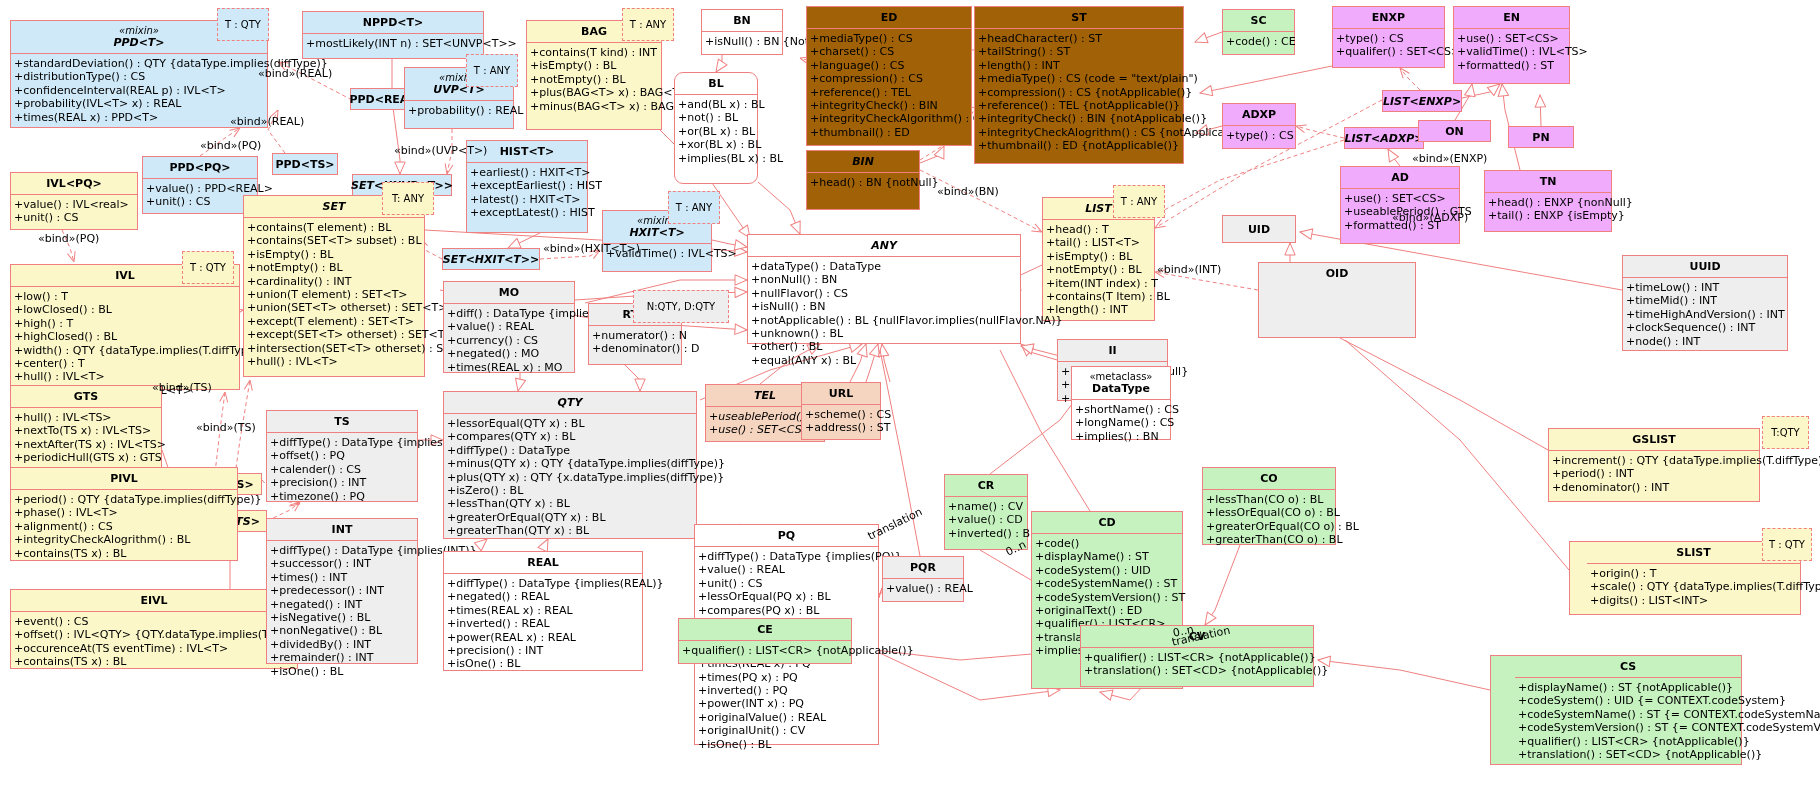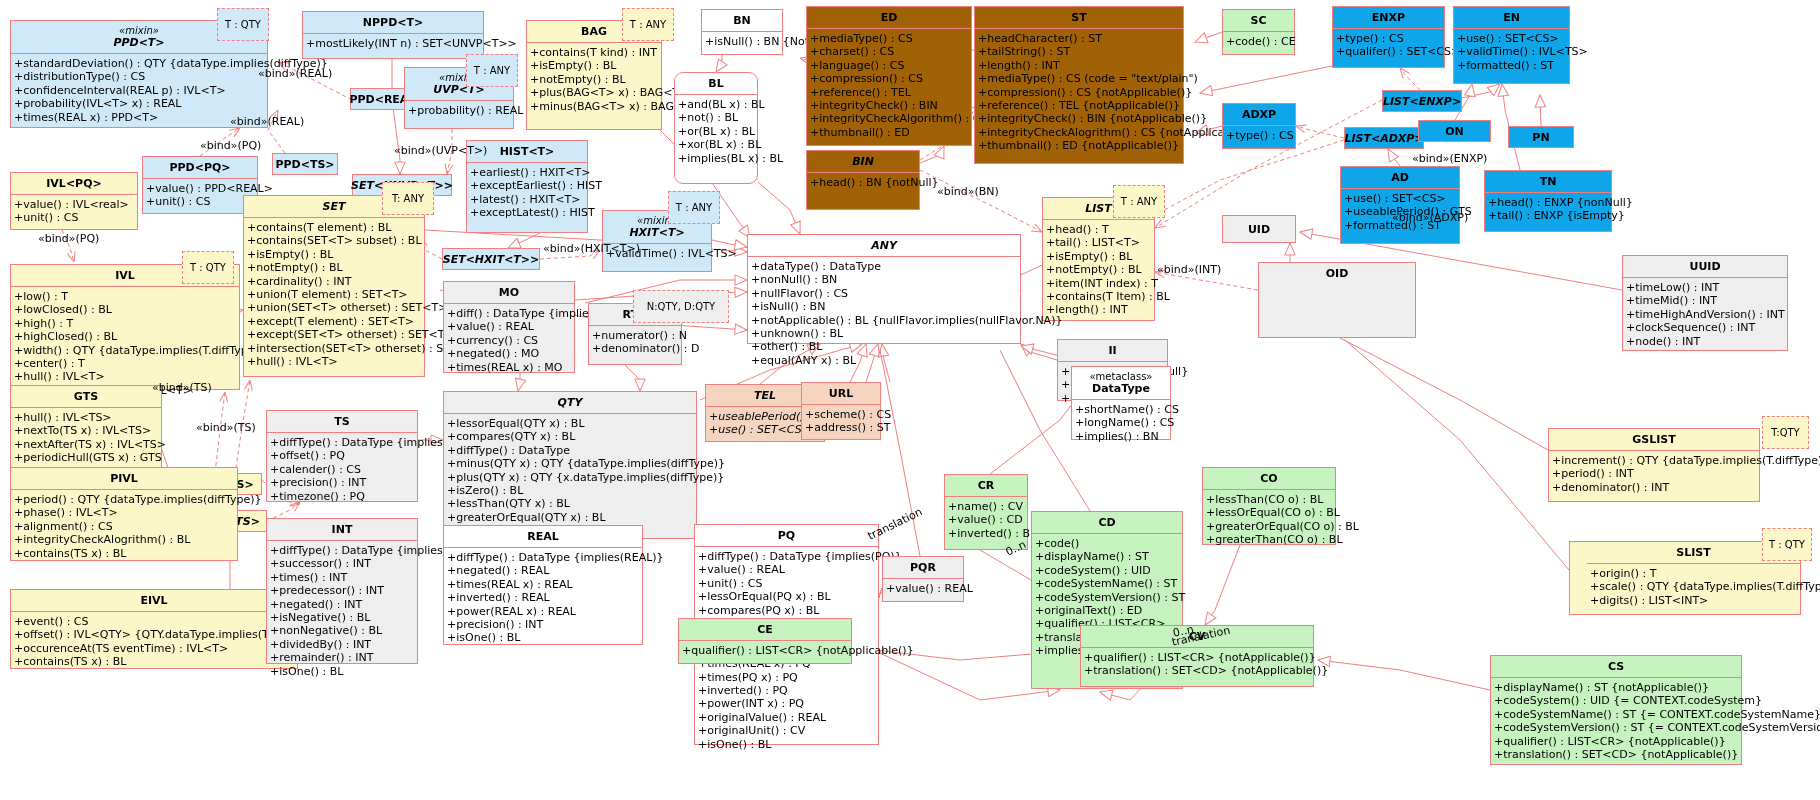--- a/index.html
+++ b/index.html
@@ -47,21 +47,21 @@
     font-size:11px;
     line-height:13.4px;
     white-space:nowrap;
     color:#000;
   }
   .uml.abstract .hdr{font-style:italic;}
   
   .c-blue{background:#cfe9f8;}
   .c-yellow{background:#fbf7c8;}
   .c-pink{background:#a16207;}
-  .c-orange{background:#0ea5e9;}
+  .c-orange{background:#f0abfc;}
   .c-green{background:#c6f2c0;}
   .c-grey{background:#eeeeee;}
   .c-white{background:#ffffff;}
   .c-tan{background:#f6d5c0;}
 
   .uml.c-blue .ops,.uml.c-yellow .ops,.uml.c-pink .ops,
   .uml.c-orange .ops,.uml.c-green .ops,.uml.c-grey .ops,
   .uml.c-white .ops,.uml.c-tan .ops{background:transparent;}
 
   
@@ -583,21 +583,21 @@
           <div class="op">+compares(QTY x) : BL</div>
           <div class="op">+diffType() : DataType</div>
           <div class="op">+minus(QTY x) : QTY {dataType.implies(diffType)}</div>
           <div class="op">+plus(QTY x) : QTY {x.dataType.implies(diffType)}</div>
           <div class="op">+isZero() : BL</div>
           <div class="op">+lessThan(QTY x) : BL</div>
           <div class="op">+greaterOrEqual(QTY x) : BL</div>
           <div class="op">+greaterThan(QTY x) : BL</div>
         </div>
       </div>
-      <div class="uml c-white" style="left: 443px; top: 525px; width: 200px; height: 120px;">
+      <div class="uml c-white" style="left: 443px; top: 551px; width: 200px; height: 120px;">
         <div class="hdr"><span>REAL</span></div>
         <div class="ops">
           <div class="op">+diffType() : DataType {implies(REAL)}</div>
           <div class="op">+negated() : REAL</div>
           <div class="op">+times(REAL x) : REAL</div>
           <div class="op">+inverted() : REAL</div>
           <div class="op">+power(REAL x) : REAL</div>
           <div class="op">+precision() : INT</div>
           <div class="op">+isOne() : BL</div>
         </div>
@@ -695,21 +695,21 @@
         </div>
       </div>
       <div class="uml c-yellow" style="left: 1569px; top: 541px; width: 232px; height: 74px; padding-left: 17px;">
         <div class="hdr"><span>SLIST</span></div>
         <div class="ops">
           <div class="op">+origin() : T</div>
           <div class="op">+scale() : QTY {dataType.implies(T.diffType)}</div>
           <div class="op">+digits() : LIST&lt;INT&gt;</div>
         </div>
       </div>
-      <div class="uml c-green" style="left: 1490px; top: 655px; width: 252px; height: 110px;">
+      <div class="uml c-green" style="left: 1490px; top: 655px; width: 252px; height: 110px; padding-left: 24px;">
         <div class="hdr"><span>CS</span></div>
         <div class="ops">
           <div class="op">+displayName() : ST {notApplicable()}</div>
           <div class="op">+codeSystem() : UID {= CONTEXT.codeSystem}</div>
           <div class="op">+codeSystemName() : ST {= CONTEXT.codeSystemName}</div>
           <div class="op">+codeSystemVersion() : ST {= CONTEXT.codeSystemVersion}</div>
           <div class="op">+qualifier() : LIST&lt;CR&gt; {notApplicable()}</div>
           <div class="op">+translation() : SET&lt;CD&gt; {notApplicable()}</div>
         </div>
       </div>

